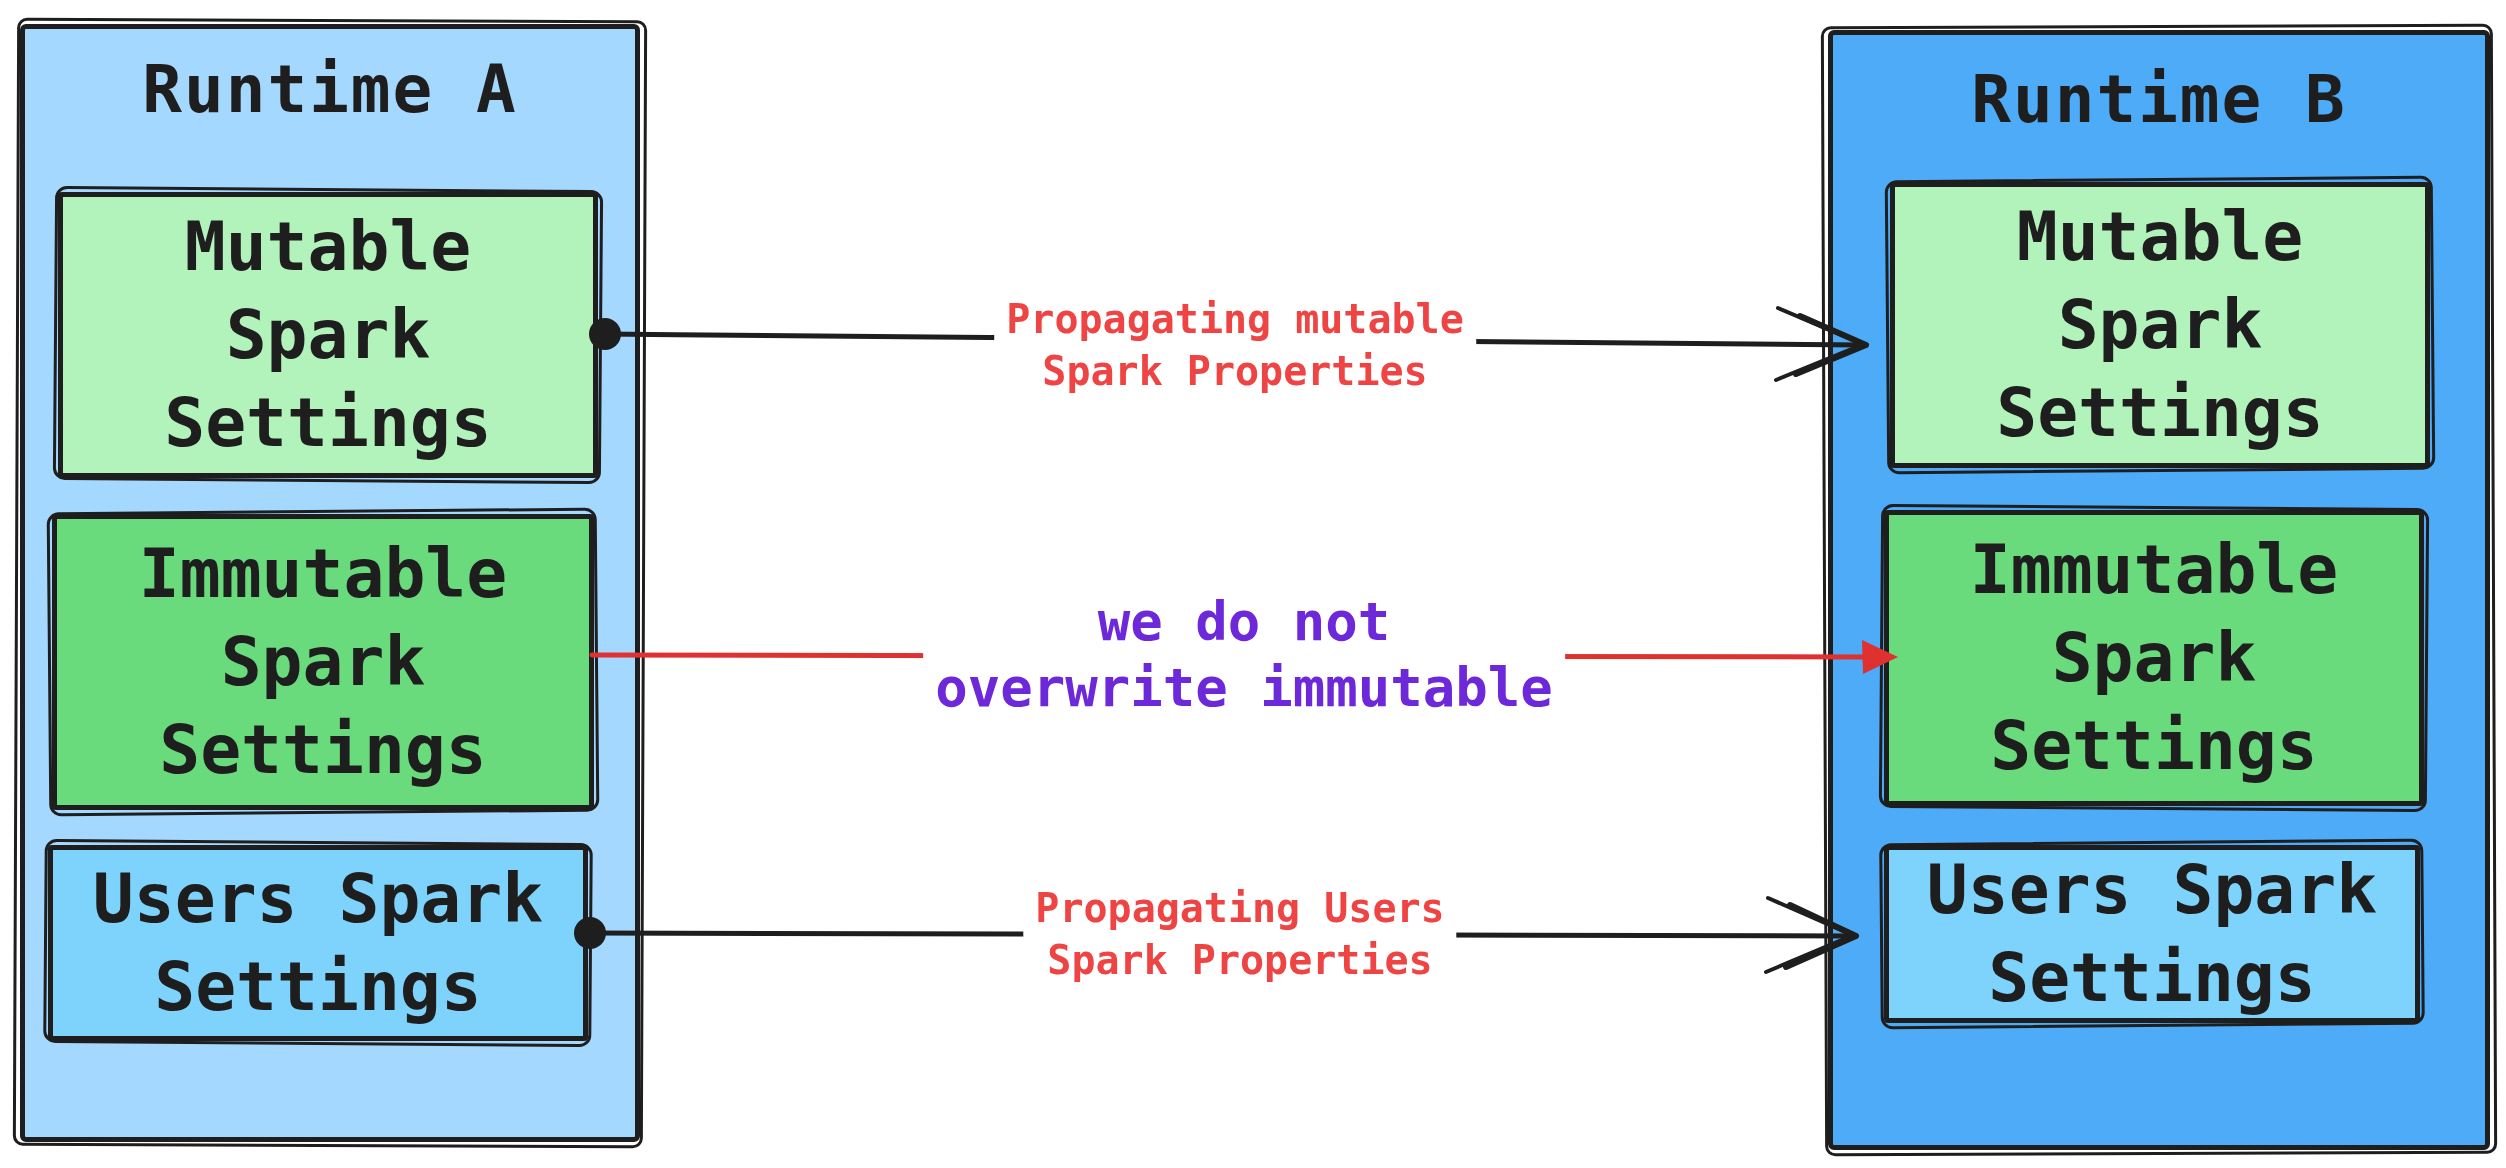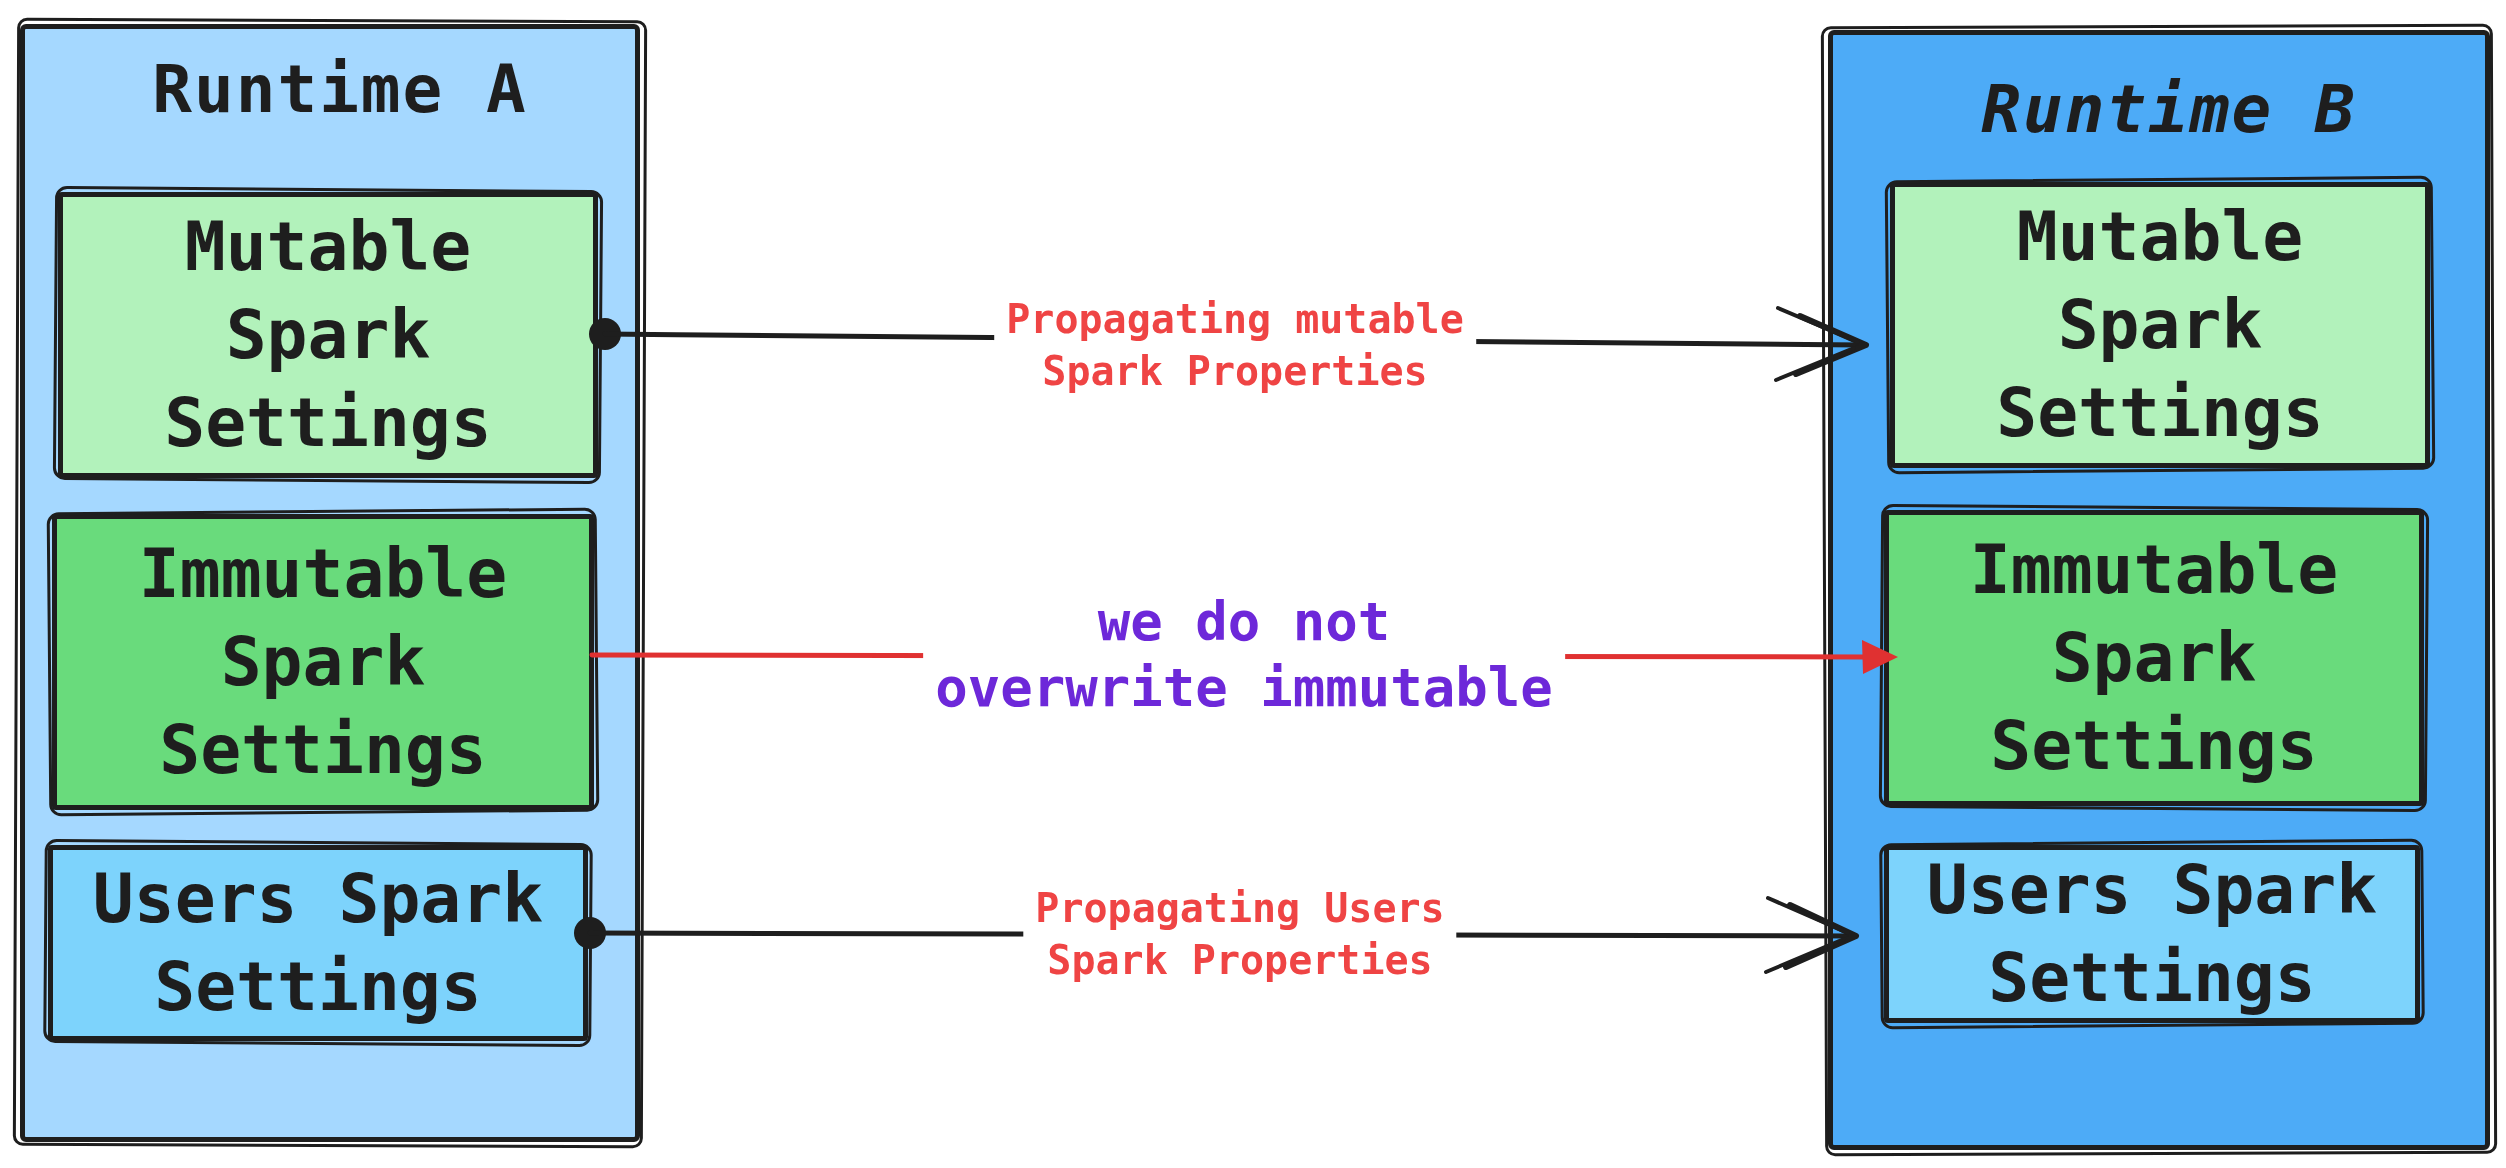--- a/index.html
+++ b/index.html
@@ -34,24 +34,23 @@
   .panel-b::before { transform: rotate(-0.22deg); }
 
   .panel-title {
     position: absolute;
     left: 0; width: 100%;
     text-align: center;
     font-size: 66px;
     font-weight: bold;
     letter-spacing: 2px;
     white-space: nowrap;
-    margin-left: 10px;
   }
   .panel-a .panel-title { top: 22px; }
-  .panel-b .panel-title { top: 36px; font-style: italic; }
+  .panel-b .panel-title { top: 26px; }
 
   
   .sbox {
     position: absolute;
     border: 5px solid #1e1e1e;
     border-radius: 4px;
     box-sizing: border-box;
     display: flex;
     flex-direction: column;
     align-items: center;

